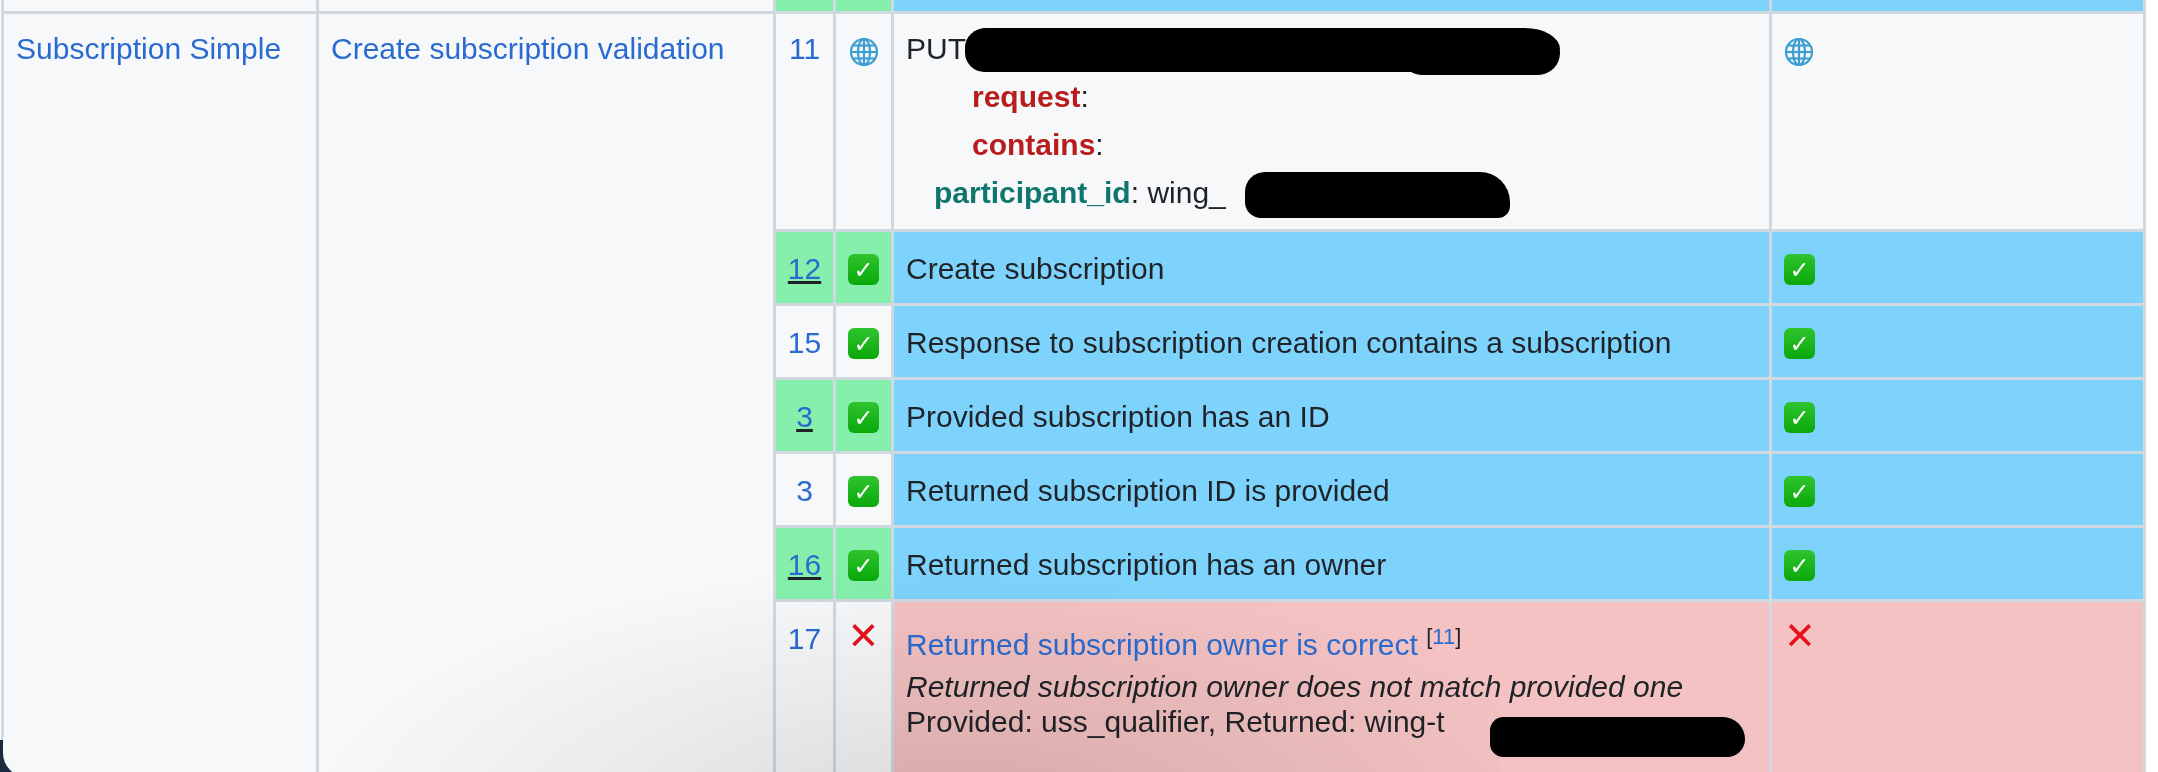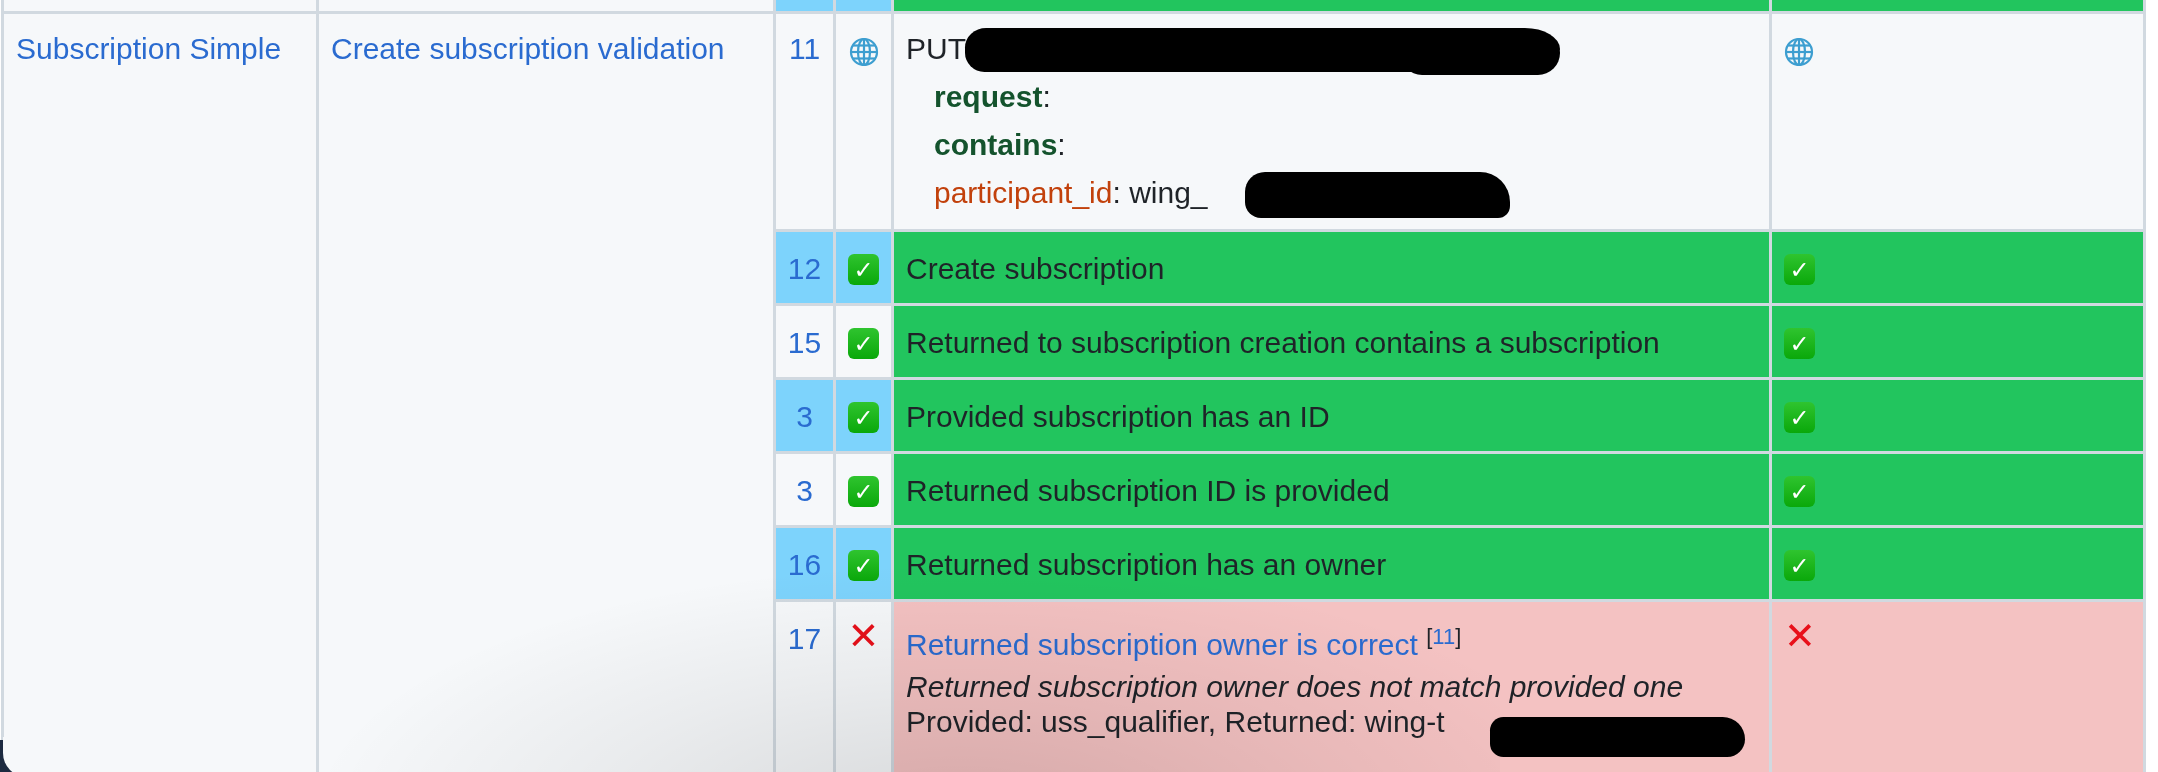--- a/index.html
+++ b/index.html
@@ -20,32 +20,32 @@
       vertical-align:top;
       padding:0 12px;
       box-sizing:border-box;
     }
     .c-scn { width:315px; background:#f6f8fa; }
     .c-case { width:457px; background:#f6f8fa; }
     .c-num { width:60px; text-align:center; padding:0 !important; }
     .c-ico { width:58px; text-align:center; padding:0 !important; }
     .c-desc { width:878px; }
     .c-res { width:374px; }
-    .bg-white { background:#7dd3fc; }
+    .bg-white { background:#86efac;text-decoration:underline; }
     .bg-gray { background:#f6f8fa; }
-    .bg-pass { background:#22c55e; }
+    .bg-pass { background:#7dd3fc; }
     .bg-fail { background:#f4c2c2; }
     .link { color:#2a6bd0; text-decoration:none; }
     .cell-pad-top { padding-top:11px !important; }
     .row-std td { height:74px; }
     .row-std td .line { line-height:48px; padding-top:13px; }
     .row-prev td { height:75px; }
     .row-11 td { height:218px; }
-    .key-blue { color:#14532d; font-weight:bold; }
-    .key-bold { font-weight:normal; color:#c2410c; }
+    .key-blue { color:#b91c1c; font-weight:bold;margin-left:38px; }
+    .key-bold { font-weight:bold; color:#0f766e; }
     .indent { padding-left:28px; }
     .emoji-check {
       display:inline-block; width:31px; height:31px; border-radius:6px;
       background:linear-gradient(#2fc42f,#0aa80a); color:#fff;
       font-size:24px; line-height:31px; text-align:center; font-weight:bold;
       vertical-align:middle; margin-top:-4px;
     }
     .emoji-x { color:#e8101a; font-size:38px; font-weight:bold; line-height:40px; display:inline-block; }
     .globe {
       display:inline-block; width:30px; height:30px; vertical-align:middle; margin-top:-6px;
@@ -158,21 +158,21 @@
     </tr>
 
     <tr class="row-std">
       <td class="c-num bg-gray">
             <div class="line"><a class="link" href="#">15</a></div>
           </td>
       <td class="c-ico bg-gray">
             <div class="line"><span class="emoji-check">✓</span></div>
           </td>
       <td class="c-desc bg-pass">
-            <div class="line">Returned to subscription creation contains a subscription</div>
+            <div class="line">Response to subscription creation contains a subscription</div>
           </td>
       <td class="c-res bg-pass">
             <div class="line"><span class="emoji-check">✓</span></div>
           </td>
     </tr>
 
     <tr class="row-std">
       <td class="c-num bg-white">
             <div class="line"><a class="link" href="#">3</a></div>
           </td>

